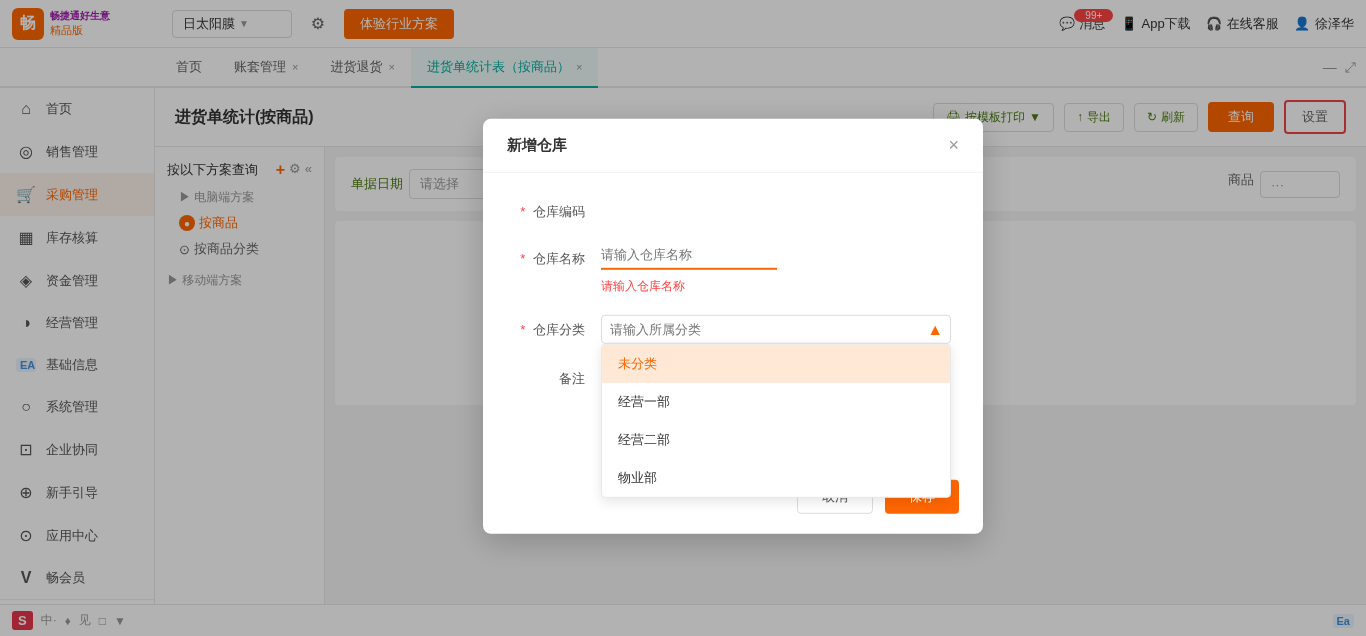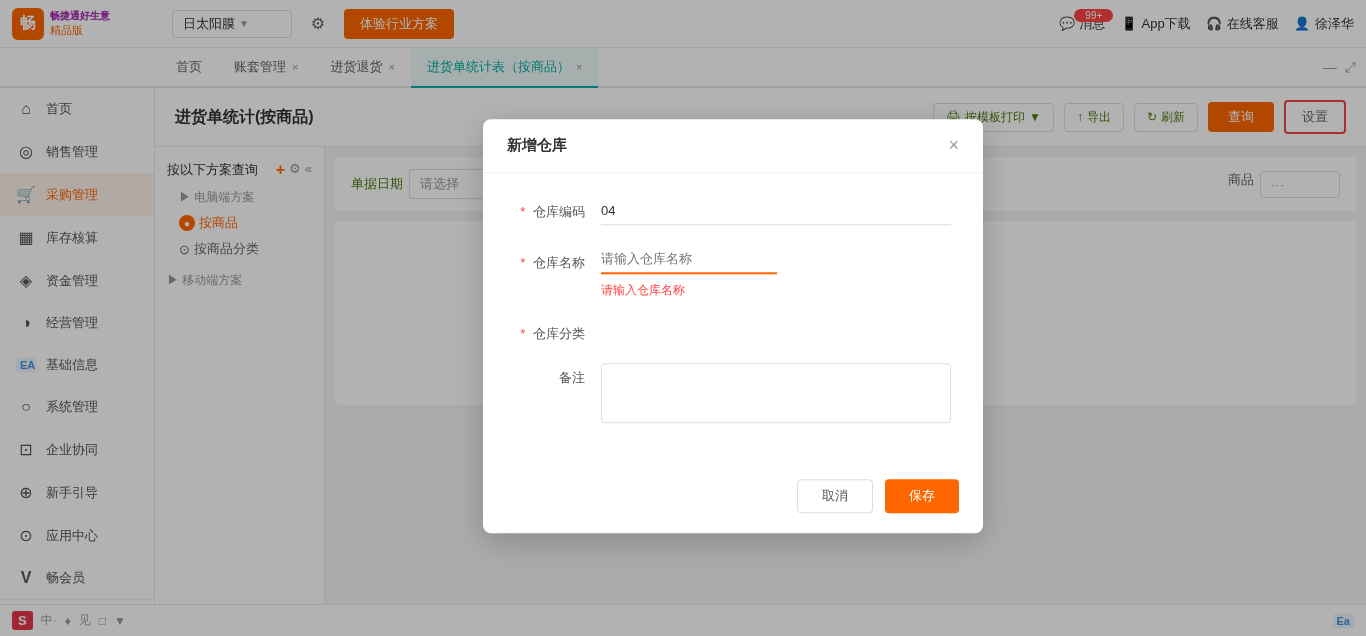--- a/index.html
+++ b/index.html
@@ -405,40 +405,49 @@
     <span class="modal-title">新增仓库</span>
     <span class="modal-close">×</span>
   </div>
   <div class="modal-body">
 
     <div class="form-row">
       <div class="form-label">
         <span class="required">*</span>
         <span>仓库编码</span>
       </div>
-      <input class="form-input" type="text" value="04" style="flex: 1 1 0%; border-top: none; border-right: none; border-left: none; border-image: initial; border-bottom: 1px solid rgb(221, 221, 221); padding: 6px 0px; font-size: 13px; outline: none;">
     </div>
 
     <div class="form-row" style="flex-direction:column;gap:4px;">
       <div style="display:flex;align-items:center;gap:16px;">
         <div class="form-label">
           <span class="required">*</span>
           <span>仓库名称</span>
         </div>
         <input class="form-input error" type="text" style="flex: 1 1 0%; border-top: none; border-right: none; border-left: none; border-image: initial; border-bottom: 2px solid rgb(255, 102, 0); padding: 6px 0px; font-size: 13px; outline: none; color: rgb(153, 153, 153);" placeholder="请输入仓库名称">
       </div>
       <div style="padding-left:86px;">
         <div class="error-msg">请输入仓库名称</div>
       </div>
     </div>
 
     <div class="form-row">
       <div class="form-label">
         <span class="required">*</span>
         <span>仓库分类</span>
+      </div>
+      <div class="form-input-wrapper" style="position:relative;flex:1;">
+        <input class="category-input" type="text" placeholder="请输入所属分类" style="">
+        <span class="category-arrow">▲</span>
+        <div class="dropdown-list">
+          <div class="dropdown-item active">未分类</div>
+          <div class="dropdown-item">经营一部</div>
+          <div class="dropdown-item">经营二部</div>
+          <div class="dropdown-item">物业部</div>
+        </div>
       </div>
     </div>
 
     <div class="form-row">
       <div class="form-label" style="padding-top:6px;">备注</div>
       <textarea class="form-textarea" placeholder="" style=""></textarea>
     </div>
 
   </div>
   <div class="modal-footer">

